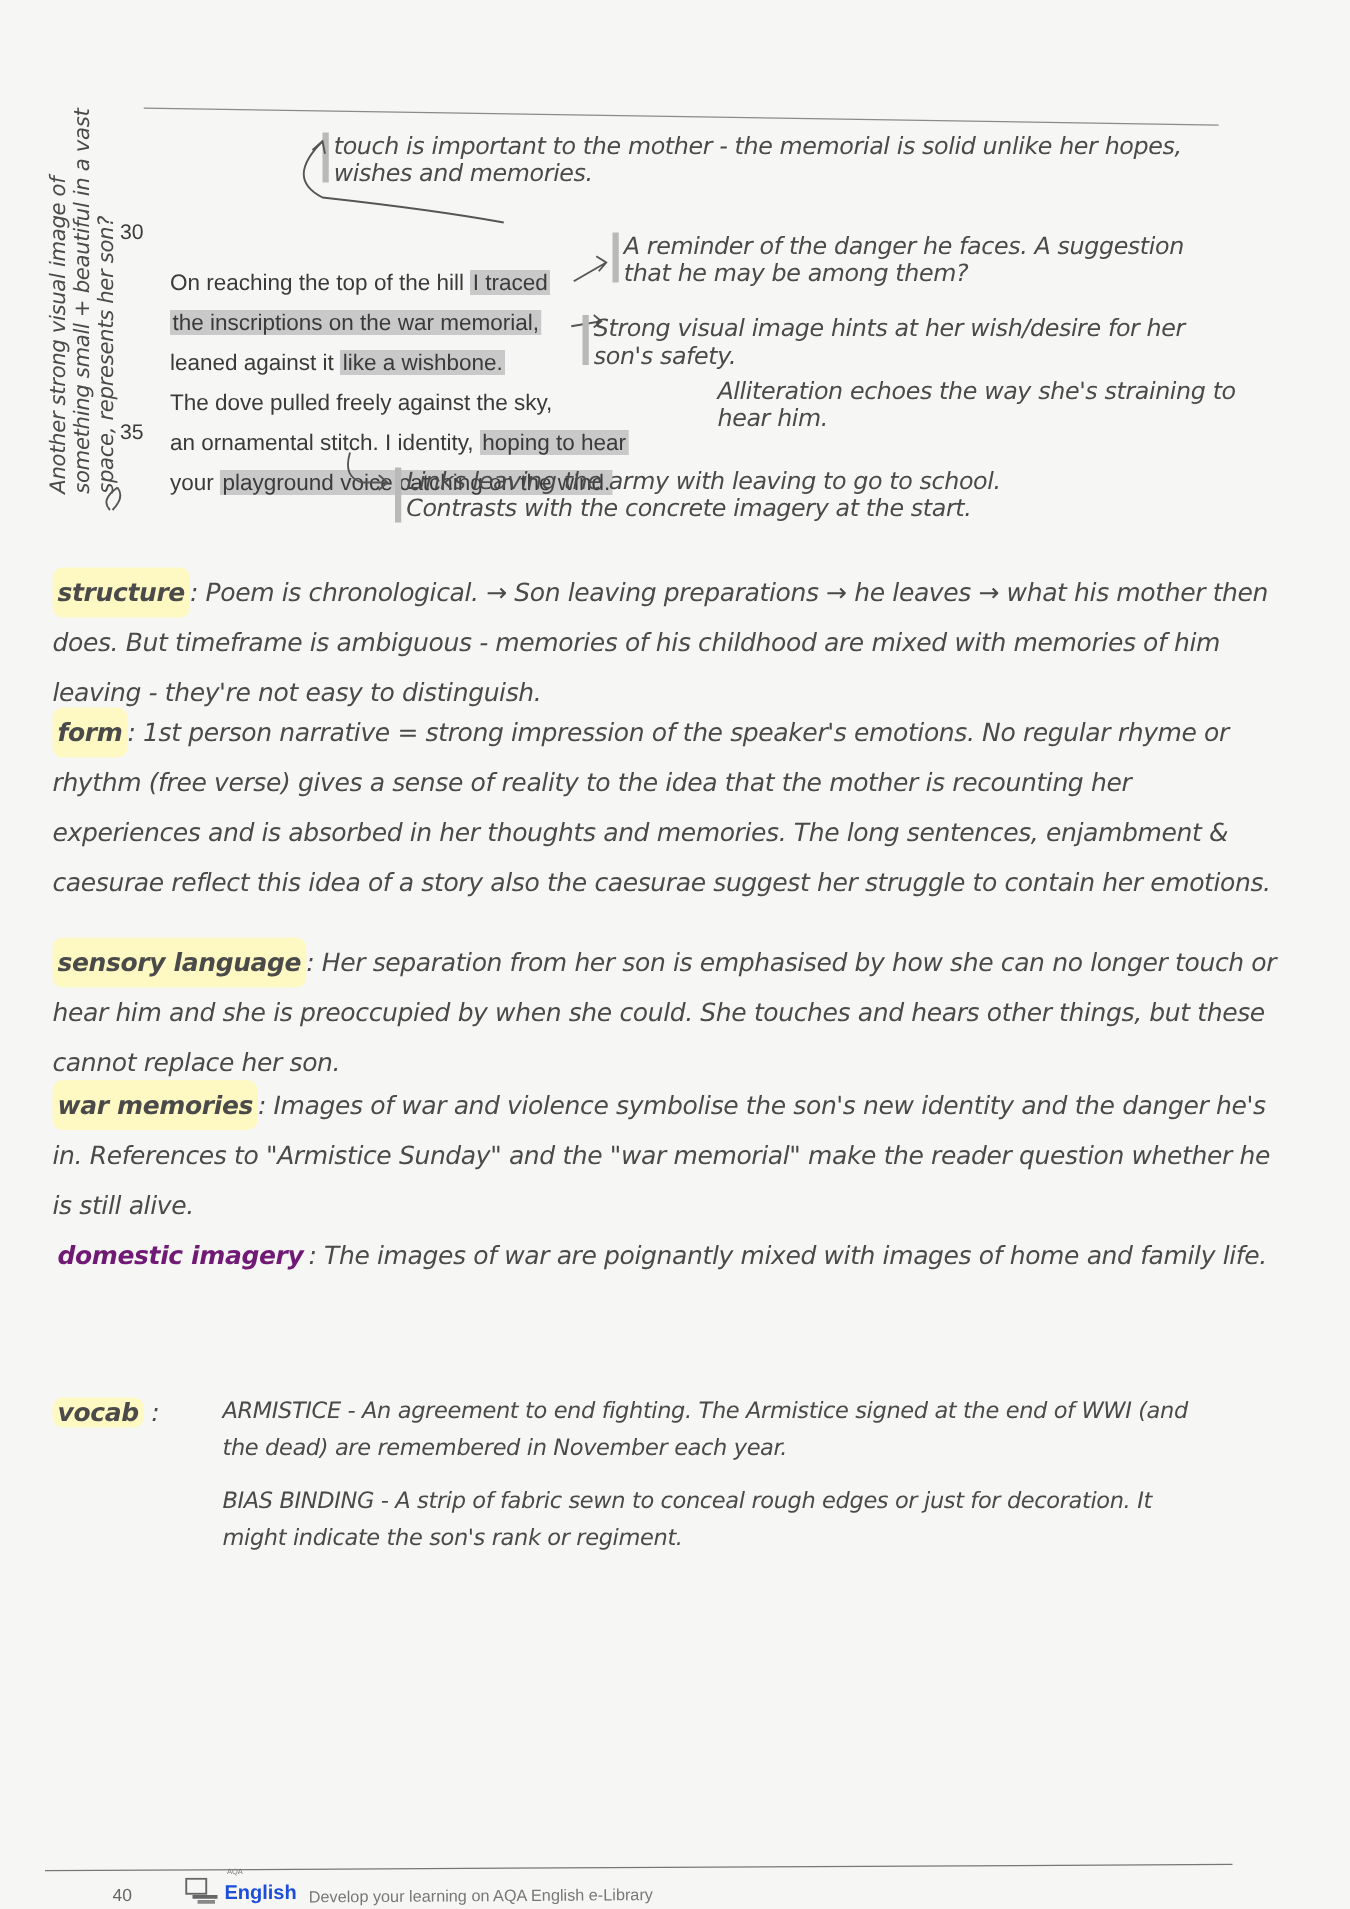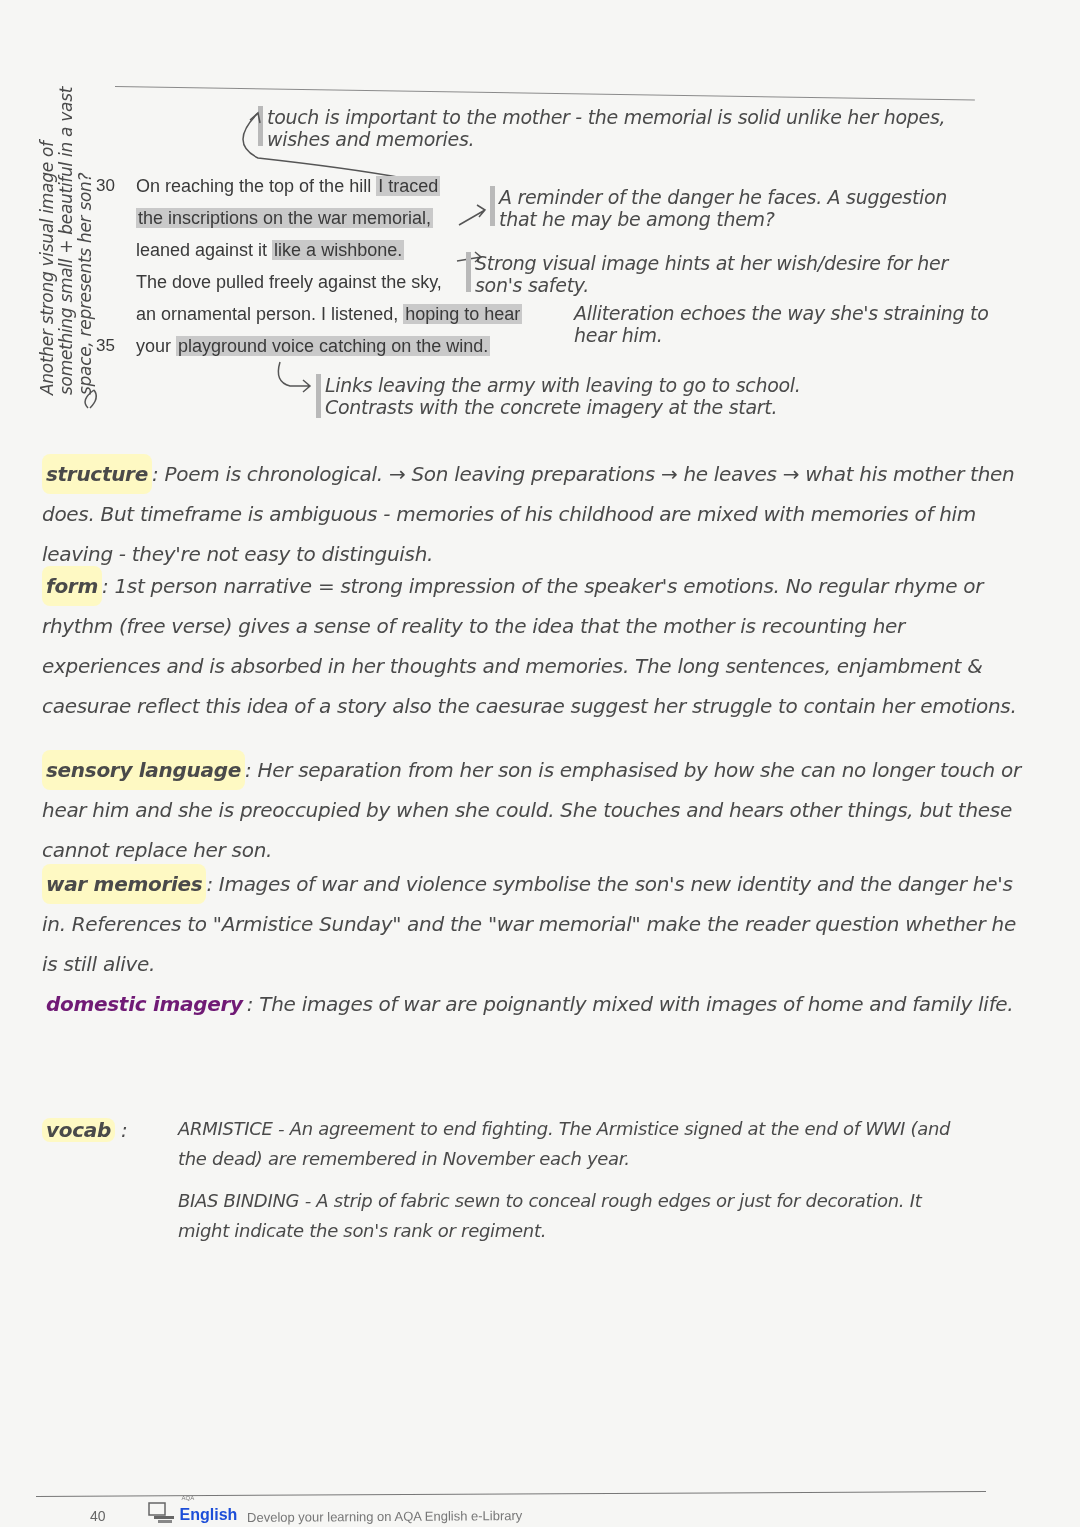--- a/index.html
+++ b/index.html
@@ -23,21 +23,21 @@
     transform:rotate(0.9deg); transform-origin:left;
   }
   .margin-note {
     left:38px; top:395px;
     transform:rotate(-90deg); transform-origin:left top;
     width:340px; font-size:17px; line-height:19px;
   }
   .poem { left:96px; top:176px; }
   .poem-line { position:relative; height:32px; font-size:18px; color:#3a3a3a; white-space:nowrap; }
   .line-no { position:absolute; left:0; width:26px; text-align:left; font-size:17px; color:#3a3a3a; }
-  .line-text { position:absolute; left:40px; }
+  .line-text { position:absolute; left:40px;margin-top:40px; }
   .hl { background:#c9c9c9; padding:0 2px; }
   .ann-bar { display:inline-block; width:5px; background:#b9b9b9; vertical-align:top; margin-right:4px; }
   .ann { font-size:19px; line-height:22px; }
   .sec { left:42px; width:980px; font-size:20px; line-height:40px; }
   .sec-h {
     display:inline-block; position:relative; font-style:italic; font-weight:bold;
     color:#701a75; padding:0 4px;
   }
   .sec-h.hlt { background:#fef9c3; border-radius:8px; filter:blur(0.3px); color:#4a4a4a; }
   .footer-rule { left:36px; top:1496px; width:950px; border-top:1.5px solid #777; transform:rotate(-0.3deg); transform-origin:left; }
@@ -72,21 +72,21 @@
   <div class="poem-line">
     <span class="line-text"><span class="hl">the inscriptions on the war memorial,</span></span>
   </div>
   <div class="poem-line">
     <span class="line-text"><span>leaned against it </span><span class="hl">like a wishbone.</span></span>
   </div>
   <div class="poem-line">
     <span class="line-text">The dove pulled freely against the sky,</span>
   </div>
   <div class="poem-line">
-    <span class="line-text"><span>an ornamental person. I listened, </span><span class="hl">hoping to hear</span></span>
+    <span class="line-text"><span>an ornamental stitch. I identity, </span><span class="hl">hoping to hear</span></span>
   </div>
   <div class="poem-line">
     <span class="line-no">35</span>
     <span class="line-text"><span>your </span><span class="hl">playground voice catching on the wind.</span></span>
   </div>
 </div>
 
 <svg class="abs" style="left:455px;top:195px" width="40" height="80">
   <path d="M4 30 L30 15 M22 10 L30 15 L24 22" stroke="#555" fill="none" stroke-width="1.5"></path>
   <path d="M2 66 L26 62 M20 57 L26 62 L20 67" stroke="#555" fill="none" stroke-width="1.5"></path>

